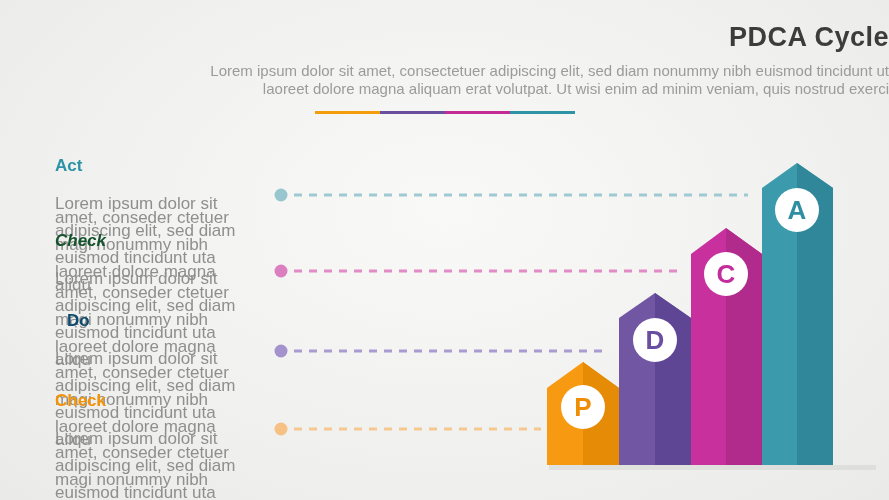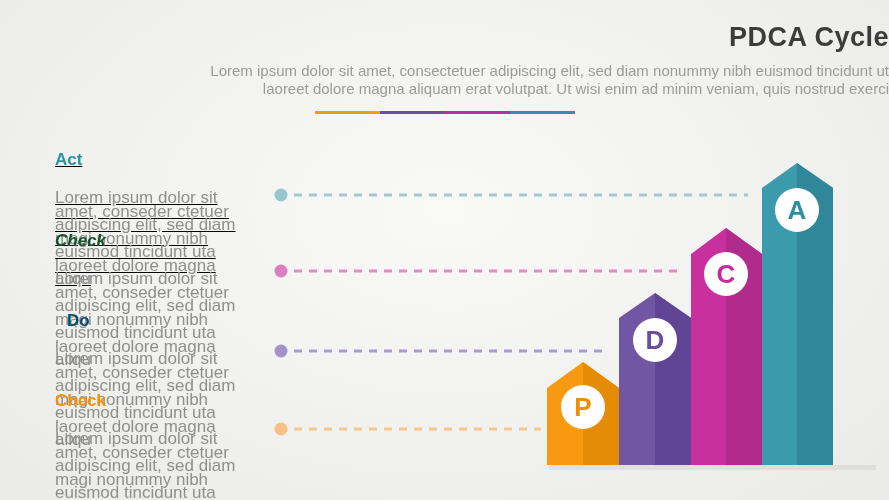--- a/index.html
+++ b/index.html
@@ -35,21 +35,21 @@
   .section-body {
     margin-top: 21px;
     font-size: 17px;
     line-height: 13.5px;
     color: #8f8f8f;
   }
   .hd-teal    { color: #2c93a6; }
   .hd-magenta { color: #14532d; font-style: italic; }
   .hd-purple  { color: #0c4a6e; margin-left: 12px; }
   .hd-orange  { color: #f39408; }
-  .sec-0 { top: 2px; text-decoration: underline; }
+  .sec-0 { top: 8px; }
   .sec-1 { top: 83px; }
   .sec-2 { top: 163px; }
   .sec-3 { top: 243px; }
 
   
   .graphic { position: absolute; top: 0; left: 0; }
   .bar-letter {
     font-family: "Liberation Sans", sans-serif;
     font-size: 26px;
     font-weight: 700;

